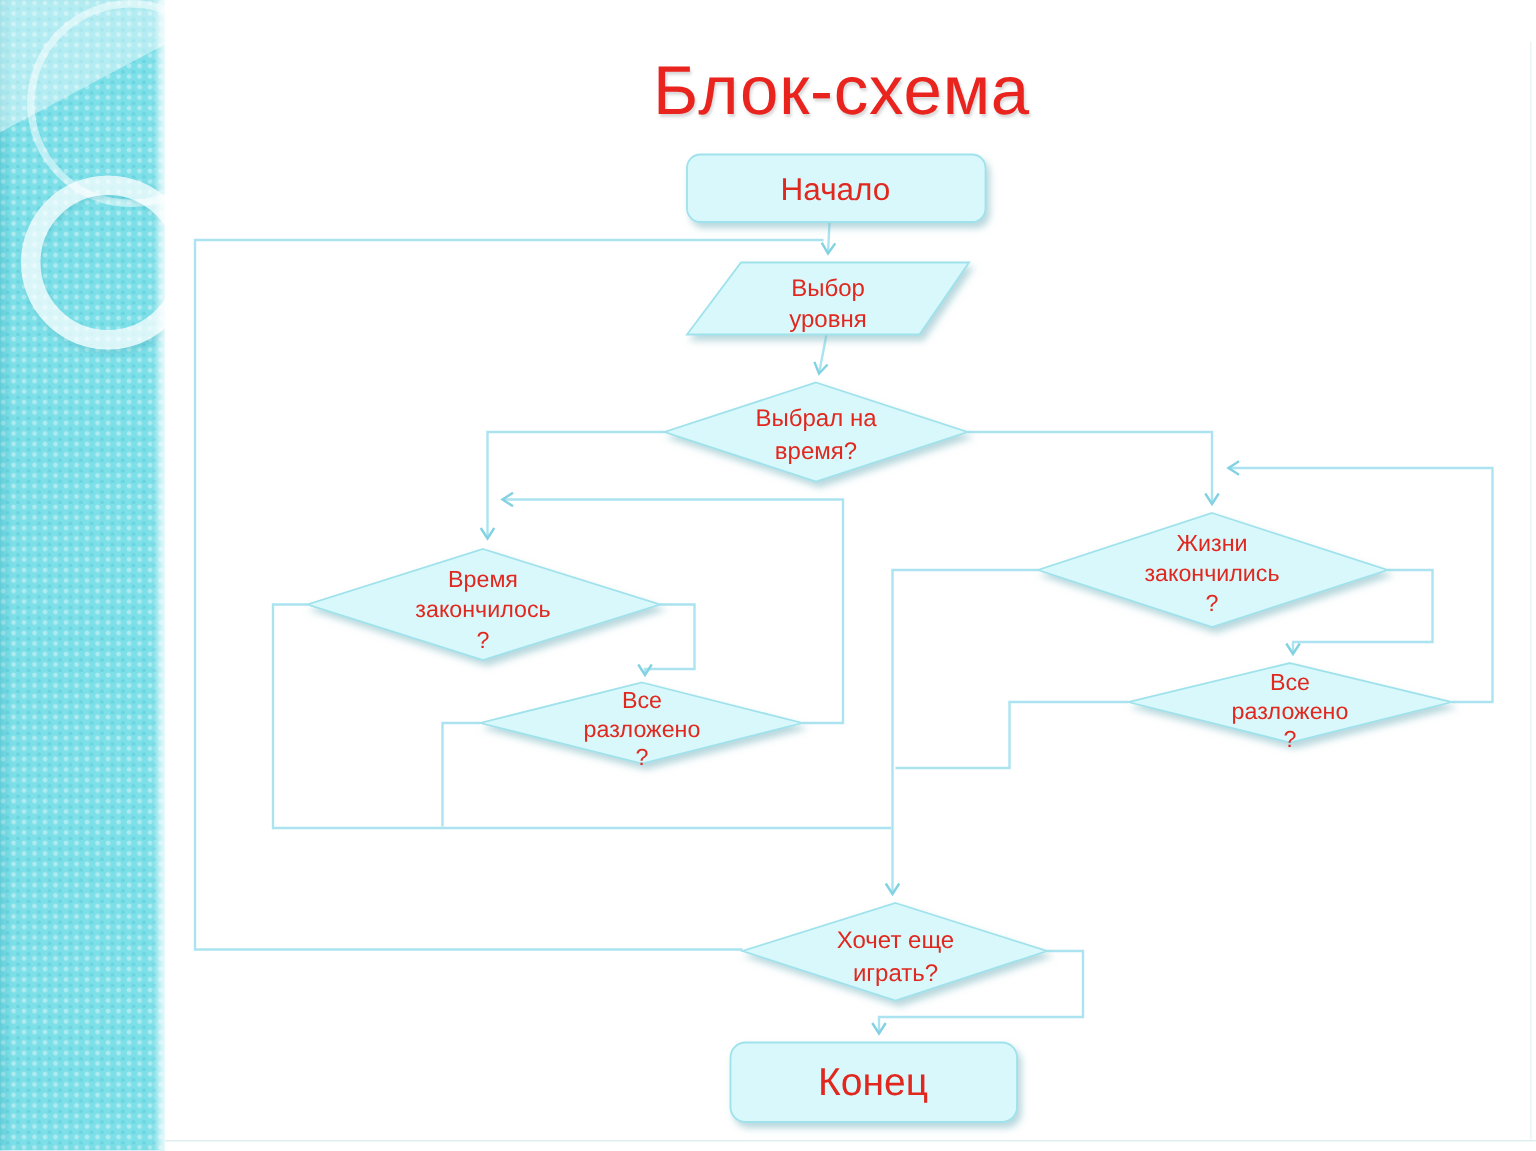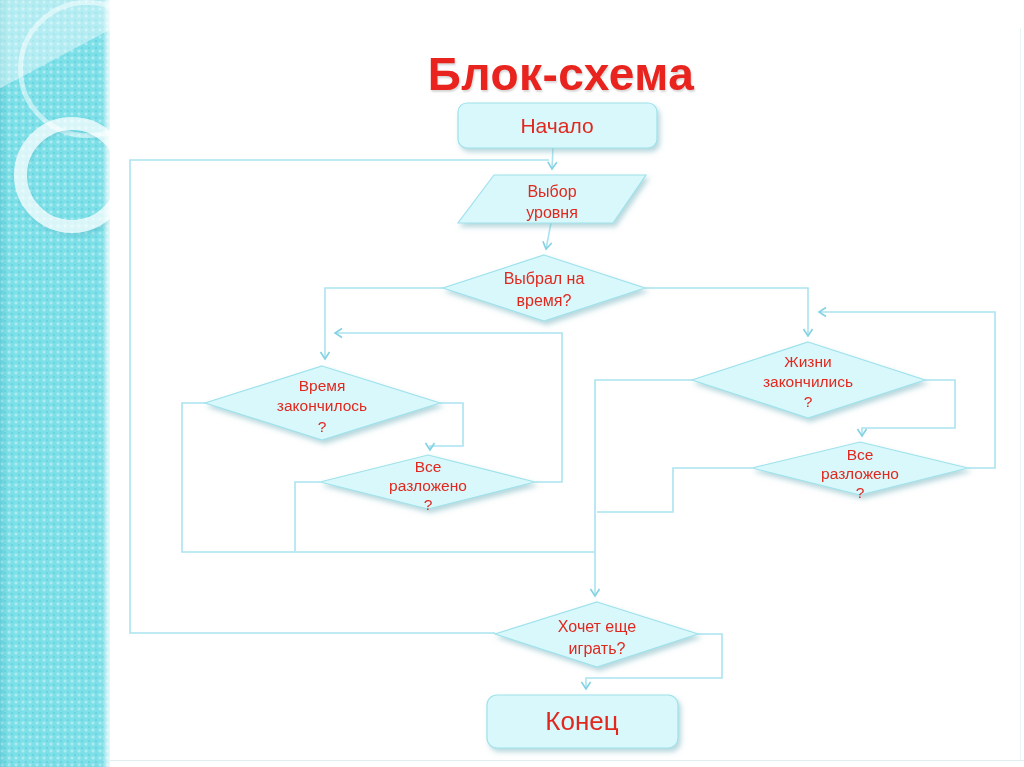--- a/index.html
+++ b/index.html
@@ -35,22 +35,22 @@
     left:14px;top:117px;width:116px;height:116px;
     border:13px solid rgba(255,255,255,0.72);
     box-shadow:2px 3px 4px rgba(60,160,175,0.25), inset 1px 2px 3px rgba(60,160,175,0.2);
   }
   
   .frame-bottom{position:absolute;left:110px;right:0;top:760px;height:1px;background:#e0eef0;}
   .frame-right{position:absolute;left:1020px;top:28px;height:732px;width:1px;background:#eaf5f7;}
   
   .title{
     position:absolute;left:110px;top:33px;width:902px;
-    text-align:center;font-size:46px;font-weight:bold;letter-spacing:0.5px;
-    color:#e9231d;text-shadow:1px 2px 2px rgba(140,140,140,0.35);margin-top:14px;
+    text-align:center;font-size:46px;font-weight:normal;letter-spacing:0.5px;
+    color:#e9231d;text-shadow:1px 2px 2px rgba(140,140,140,0.35);
   }
   
   svg.canvas{position:absolute;left:0;top:0;}
   .shape{
     fill:#d9f8fb;stroke:#9fe2ec;stroke-width:1.2;
     filter:url(#shadow);
   }
   .edge{fill:none;stroke:#abe4f0;stroke-width:1.6;}
   .nt{fill:#e0281f;text-anchor:middle;font-family:"Liberation Sans",sans-serif;}
   .s16{font-size:16px;}

